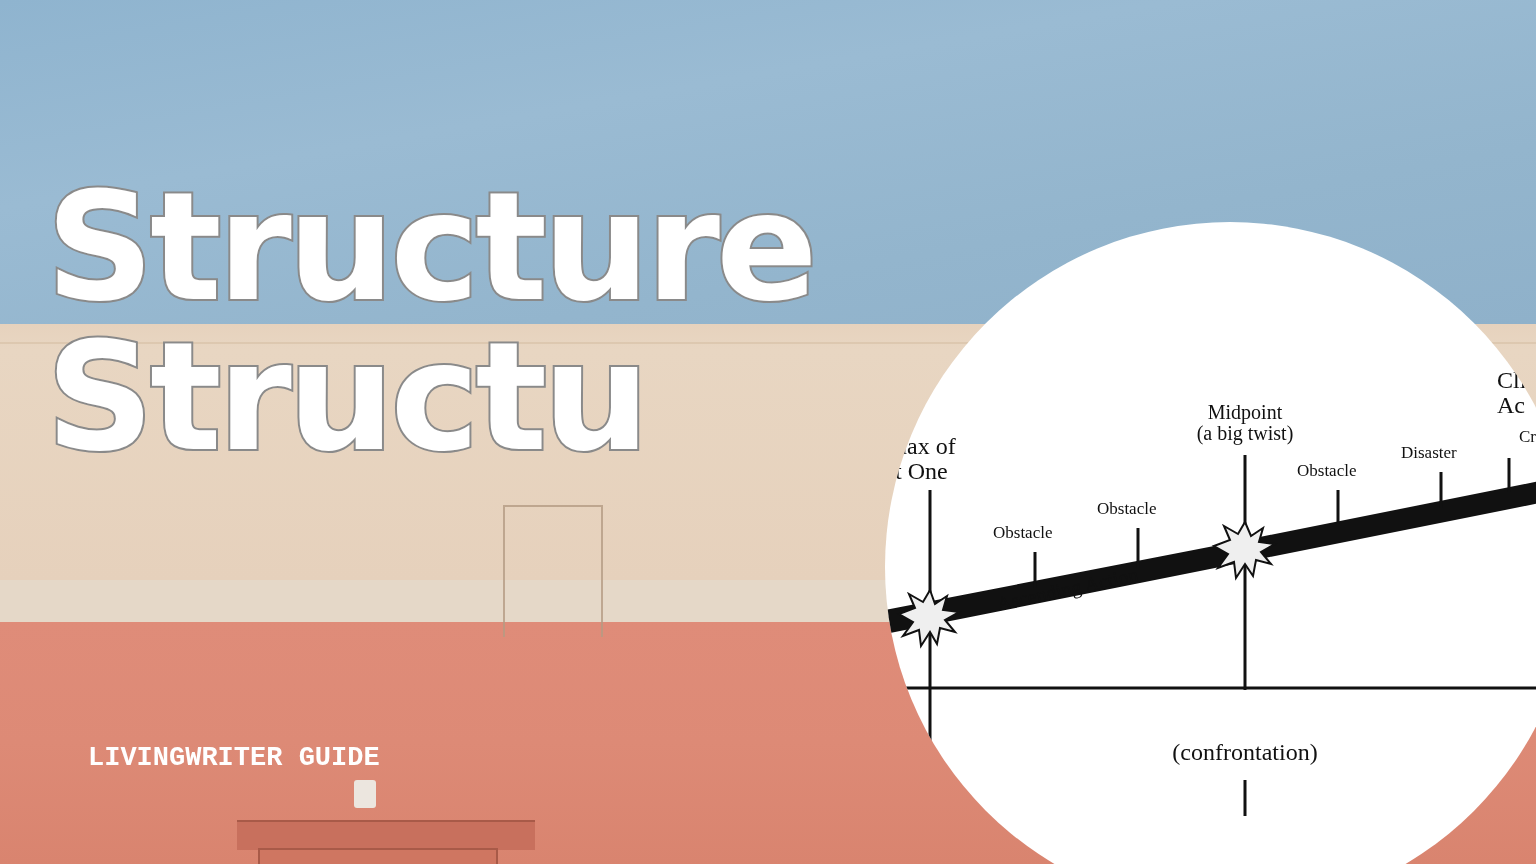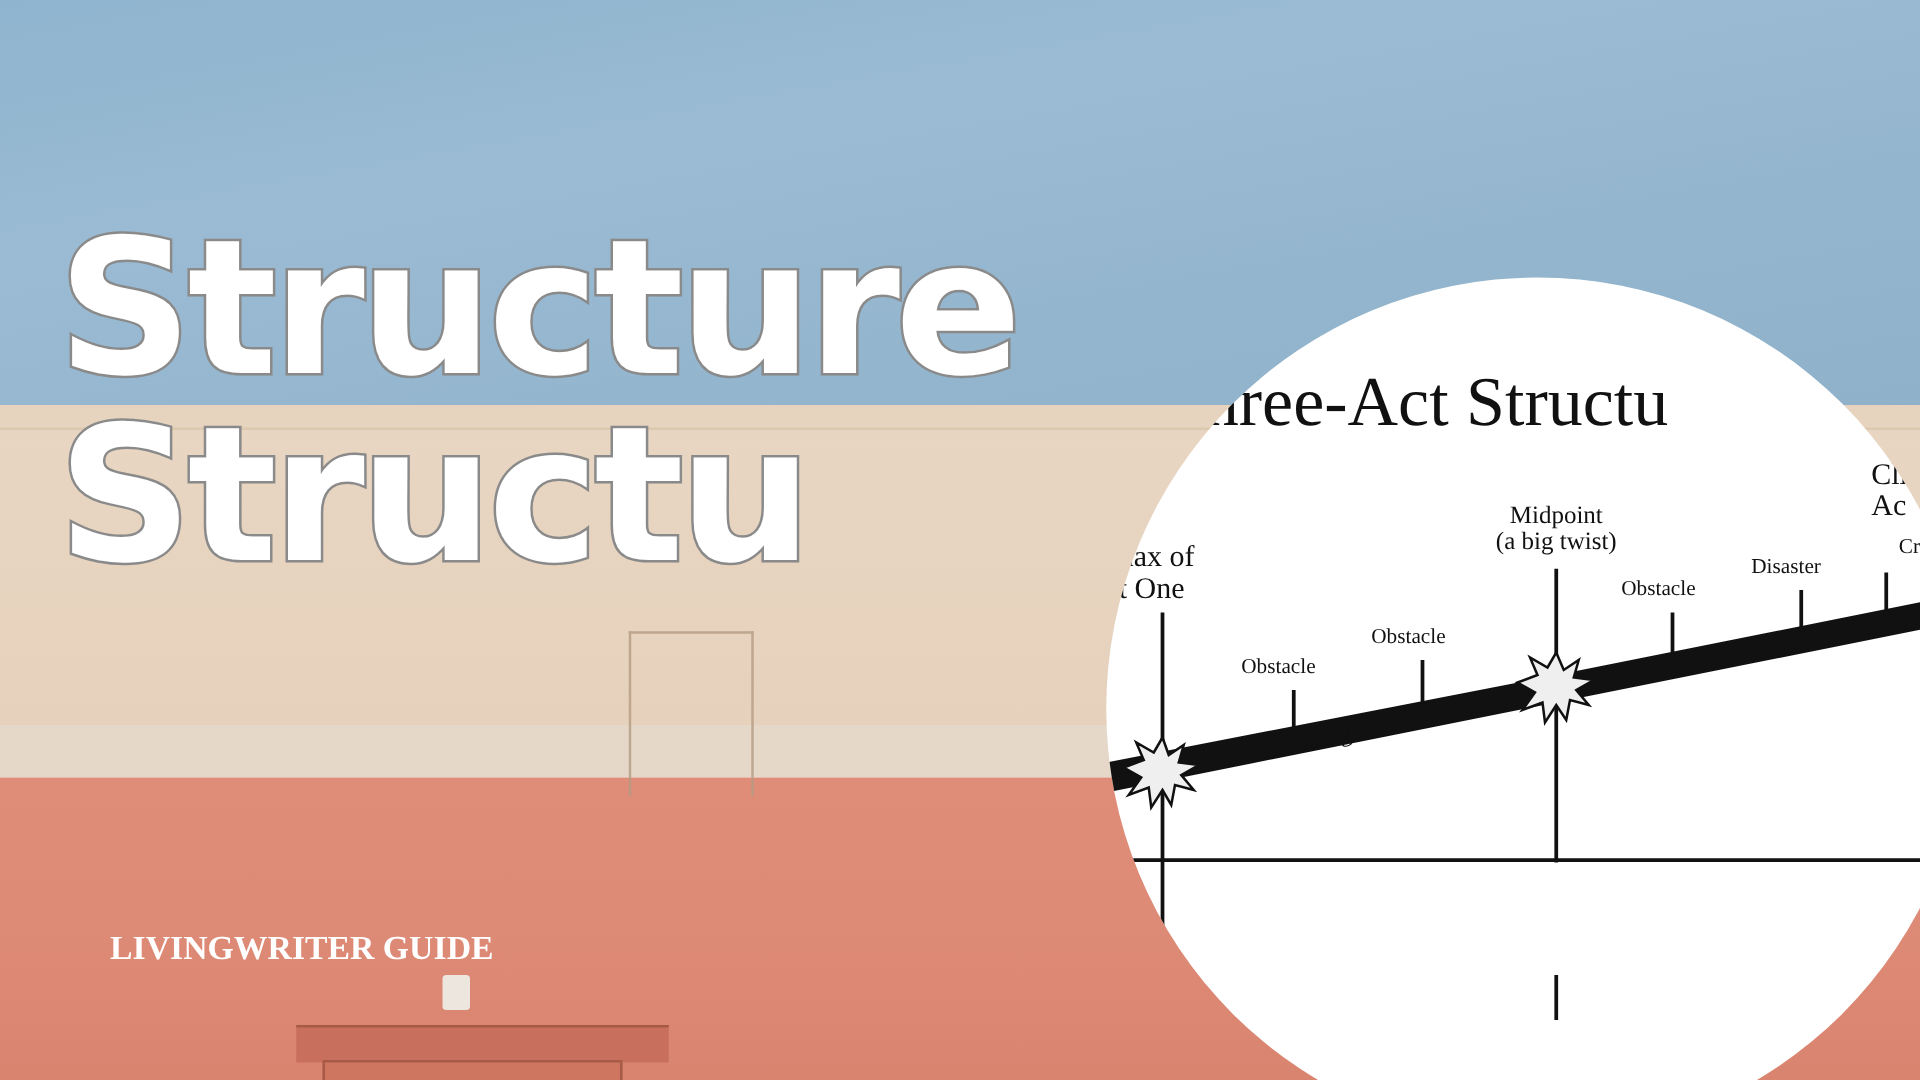--- a/index.html
+++ b/index.html
@@ -21,21 +21,21 @@
   .door { position: absolute; left: 258px; top: 848px; width: 236px; height: 20px;
     background: #cf7661; border: 2px solid #a85a48; }
   .wall-patch { position: absolute; left: 354px; top: 780px; width: 22px; height: 28px; background: #ece6df; border-radius: 3px; }
 
   .title { position: absolute; left: 46px; top: 172px; margin: 0;
     font-family: "DejaVu Sans", sans-serif; font-weight: 700; font-size: 150px;
     line-height: 150px; letter-spacing: -4px; color: #ffffff;
     -webkit-text-stroke: 4px #8a8a8a; paint-order: stroke fill; }
   .title span { display: block; }
 
-  .guide { position: absolute; left: 88px; top: 743px; font-family: Liberation Serif, serif;
+  .guide { position: absolute; left: 88px; top: 743px; font-family: Liberation Mono, monospace;
     font-weight: 700; font-size: 27px; color: #ffffff; letter-spacing: 0px; }
 
   .circle { position: absolute; left: 885px; top: 222px; width: 690px; height: 690px;
     border-radius: 50%; background: #ffffff; overflow: hidden; }
   .diagram { position: absolute; left: 0; top: 0; width: 690px; height: 690px; }
   .d-title { position: absolute; left: 78px; top: 68px; font-family: "Liberation Serif", serif;
     font-size: 56px; color: #111; white-space: nowrap; }
   .d-label { position: absolute; font-family: "Liberation Serif", serif; color: #111; white-space: nowrap; text-align: center; line-height: 1.05; }
   .lbl-sm { font-size: 17px; }
   .lbl-md { font-size: 20px; }
@@ -61,21 +61,20 @@
 
 <h1 class="title">
   <span>Structure</span>
   <span>Structu</span>
 </h1>
 
 <div class="guide">LIVINGWRITER GUIDE</div>
 
 <div class="circle">
   <div class="diagram">
-    <div class="d-title">hree-Act Structu</div>
 
     <svg class="overlay" width="690" height="690">
 
       <line x1="45" y1="268" x2="45" y2="520" stroke="#111" stroke-width="3"></line>
 
       <line x1="360" y1="233" x2="360" y2="468" stroke="#111" stroke-width="3"></line>
 
       <line x1="20" y1="466" x2="690" y2="466" stroke="#111" stroke-width="3"></line>
 
       <line x1="360" y1="558" x2="360" y2="594" stroke="#111" stroke-width="3"></line>
@@ -104,14 +103,15 @@
       <div>(a big twist)</div>
     </div>
     <div class="d-label lbl-sm" style="left:412px; top:240px;">Obstacle</div>
     <div class="d-label lbl-sm" style="left:516px; top:222px;">Disaster</div>
     <div class="d-label lbl-sm" style="left:598px; top:206px;margin-left:36px;">Crisis</div>
     <div class="d-label lbl-lg" style="left:612px; top:146px; text-align:left;">
       <div>Cli</div>
       <div>Ac</div>
     </div>
     <div class="d-label lbl-md" style="left:110px; top:372px; transform: rotate(-12deg); transform-origin: left top;">Ascending Action</div>
+    <div class="d-label conf" style="left:240px; top:518px; width:240px;">(confrontation)</div>
   </div>
 </div>
 
 </body></html>

